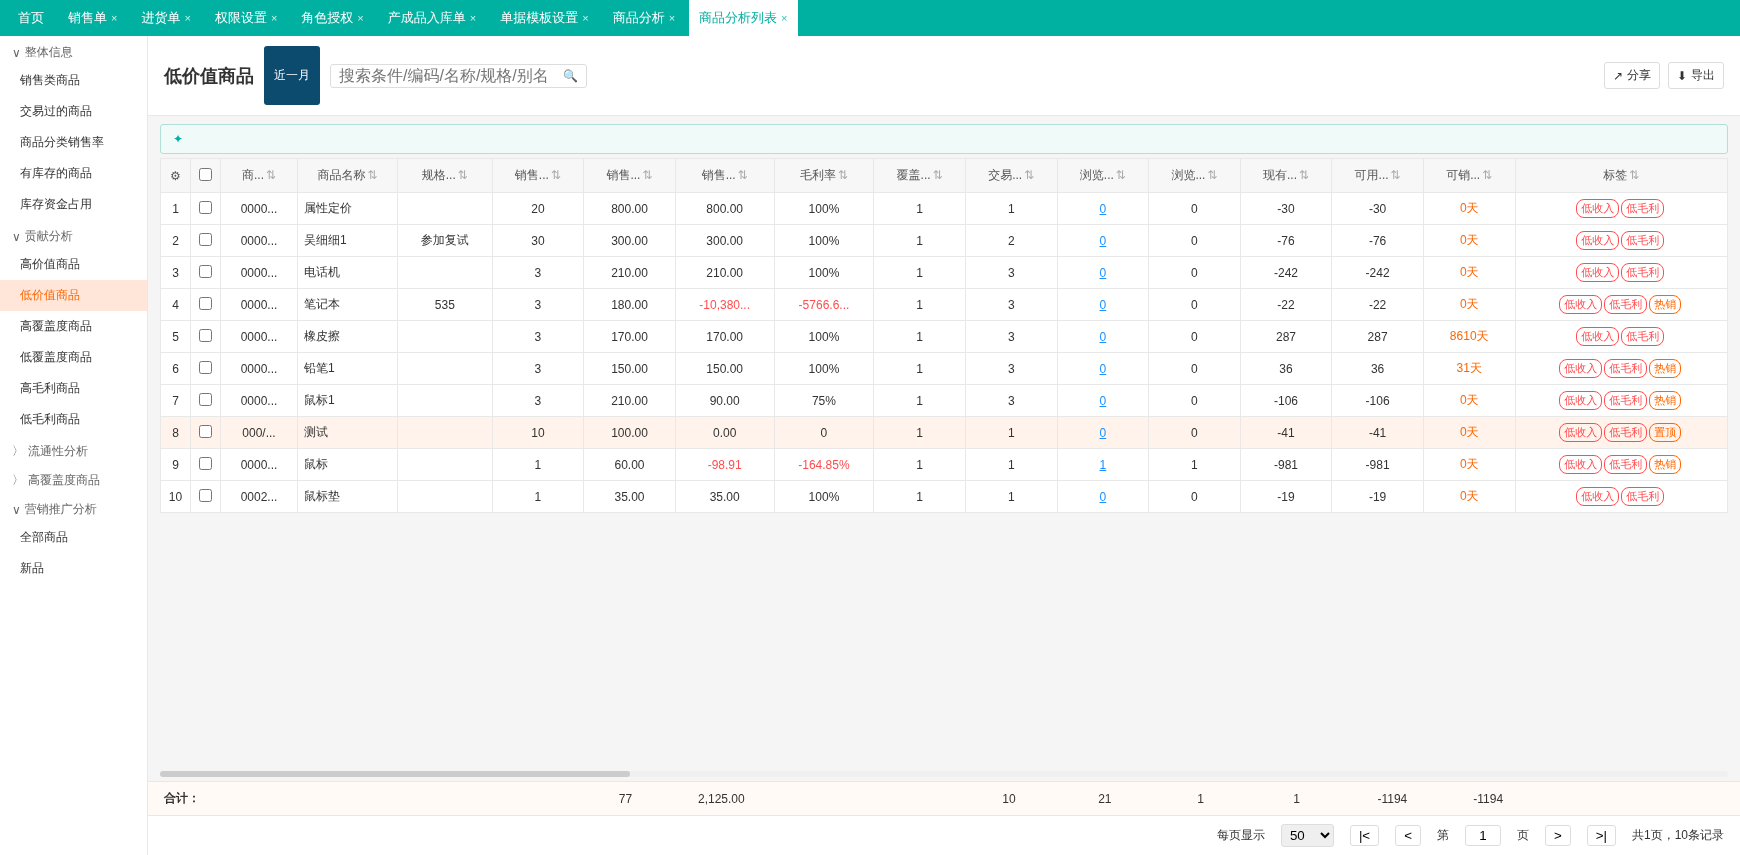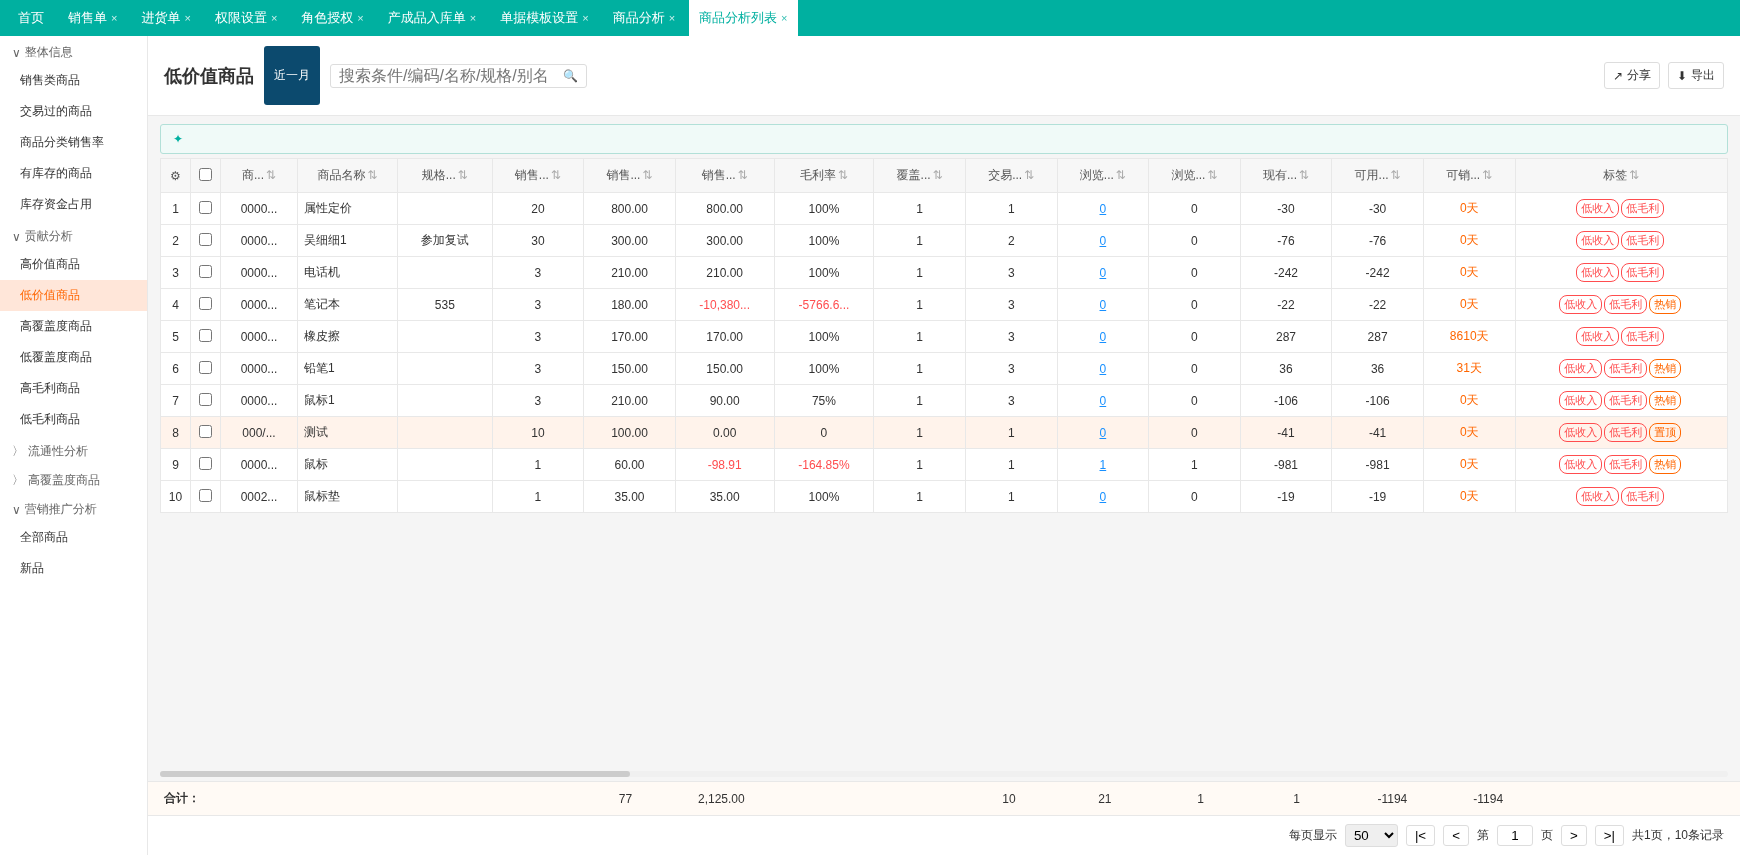--- a/index.html
+++ b/index.html
@@ -217,21 +217,21 @@
     .summary-cell {
       flex: 1;
       text-align: center;
       padding: 0 4px;
     }
     .pagination {
       display: flex;
       align-items: center;
       justify-content: flex-end;
       padding: 8px 16px;
-      gap: 8px;
+      gap: 16px;
       font-size: 12px;
     }
     .page-select {
       border: 1px solid #ddd;
       border-radius: 3px;
       padding: 2px 4px;
     }
     .page-btn {
       border: 1px solid #ddd;
       background: #fff;

